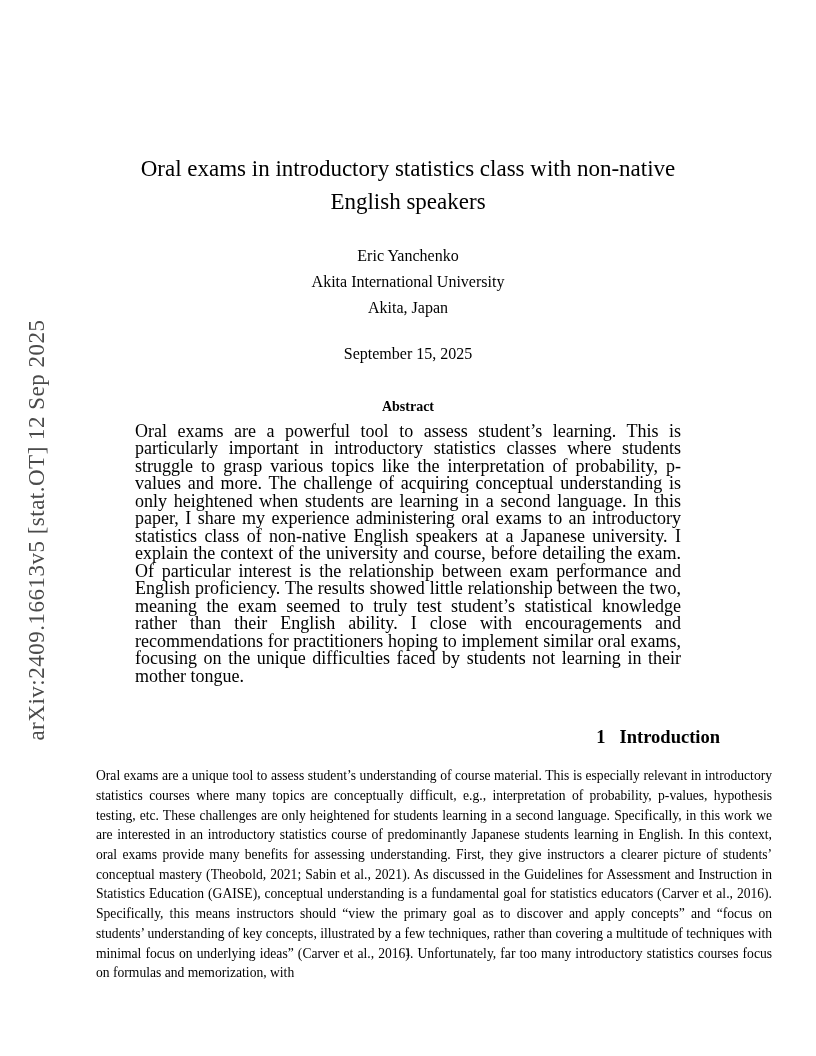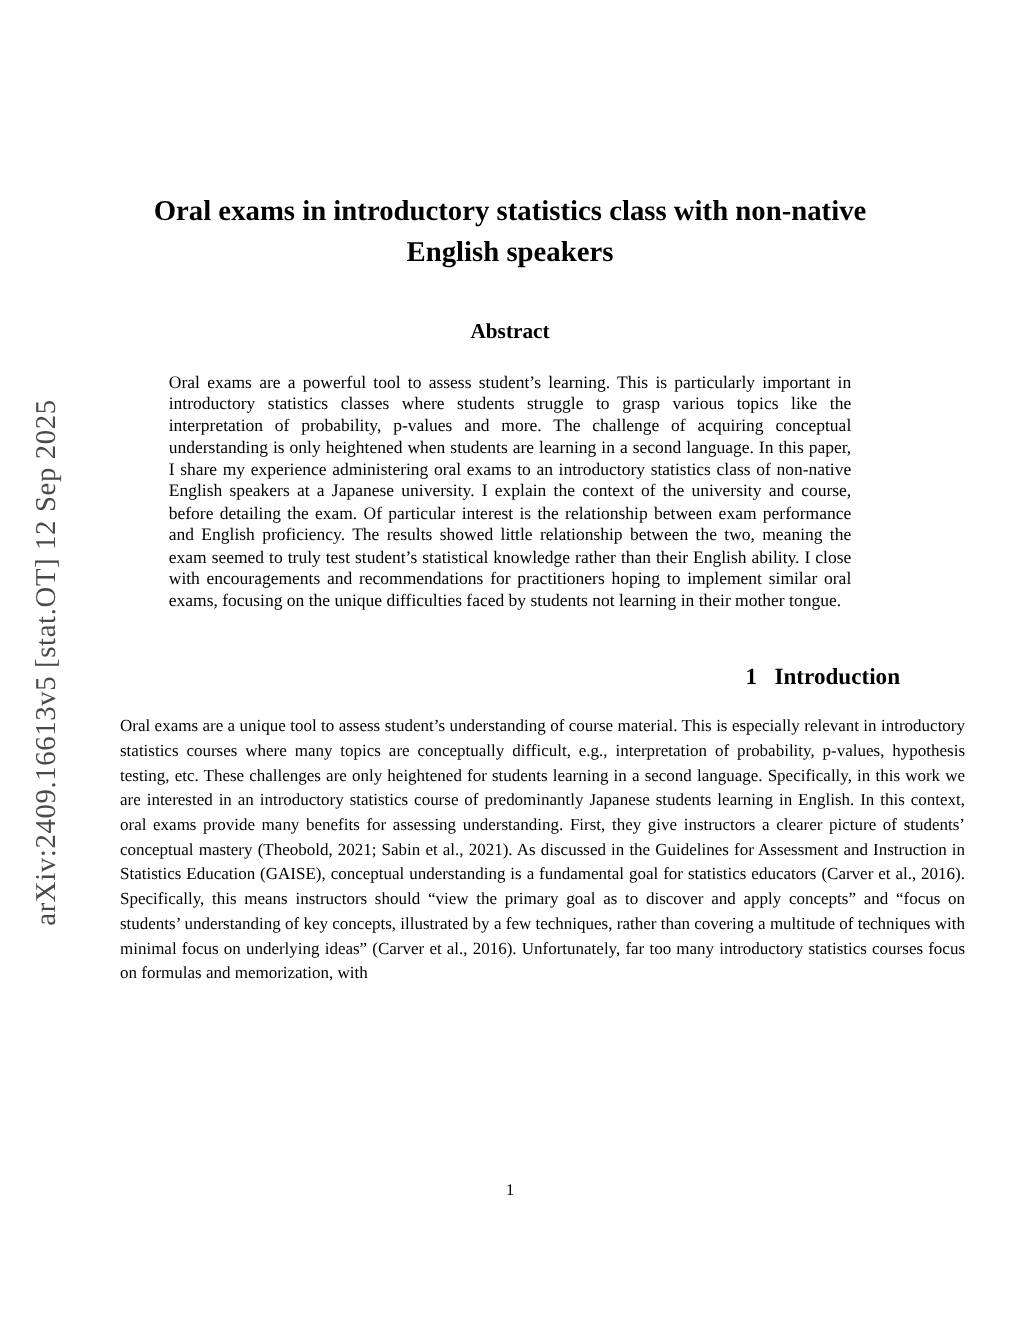--- a/index.html
+++ b/index.html
@@ -22,46 +22,46 @@
     white-space: nowrap;
     font-size: 23px;
     letter-spacing: 0.5px;
     color: #4a4a4a;
   }
   .title {
     margin: 152px auto 0 auto;
     max-width: 580px;
     text-align: center;
     font-size: 23px;
-    font-weight: bold;
+    font-weight: normal;
     line-height: 1.45;
   }
   .author-block {
     margin-top: 24px;
     text-align: center;
     font-size: 16px;
     line-height: 26px;
   }
   .date {
     margin-top: 24px;
     text-align: center;
     font-size: 16px;
   }
   .abstract {
     width: 546px;
     margin: 36px auto 0 auto;
   }
   .abstract-heading {
     text-align: center;
     font-weight: bold;
-    font-size: 17px;
-    margin-bottom: 23px;
+    font-size: 14px;
+    margin-bottom: 8px;
   }
   .abstract-text {
-    font-size: 14px;
+    font-size: 18px;
     line-height: 17.5px;
     text-align: justify;
   }
   .section-heading {
     margin: 42px 96px 0 96px;
     font-size: 18.5px;
     font-weight: bold;
     text-align: right;
   }
   .section-number {
@@ -85,21 +85,27 @@
 </style>
 </head>
 <body>
 
 <div class="page">
 
   <div class="watermark">arXiv:2409.16613v5 [stat.OT] 12 Sep 2025</div>
 
   <h1 class="title">Oral exams in introductory statistics class with non-native English speakers</h1>
 
+  <div class="author-block">
+    <div>Eric Yanchenko</div>
+    <div>Akita International University</div>
+    <div>Akita, Japan</div>
+  </div>
 
+  <div class="date">September 15, 2025</div>
 
   <div class="abstract">
     <div class="abstract-heading">Abstract</div>
     <p class="abstract-text">Oral exams are a powerful tool to assess student’s learning. This is particularly important in introductory statistics classes where students struggle to grasp various topics like the interpretation of probability, p-values and more. The challenge of acquiring conceptual understanding is only heightened when students are learning in a second language. In this paper, I share my experience administering oral exams to an introductory statistics class of non-native English speakers at a Japanese university. I explain the context of the university and course, before detailing the exam. Of particular interest is the relationship between exam performance and English proficiency. The results showed little relationship between the two, meaning the exam seemed to truly test student’s statistical knowledge rather than their English ability. I close with encouragements and recommendations for practitioners hoping to implement similar oral exams, focusing on the unique difficulties faced by students not learning in their mother tongue.</p>
   </div>
 
   <div class="section-heading">
     <span class="section-number">1</span><span>Introduction</span>
   </div>
 

